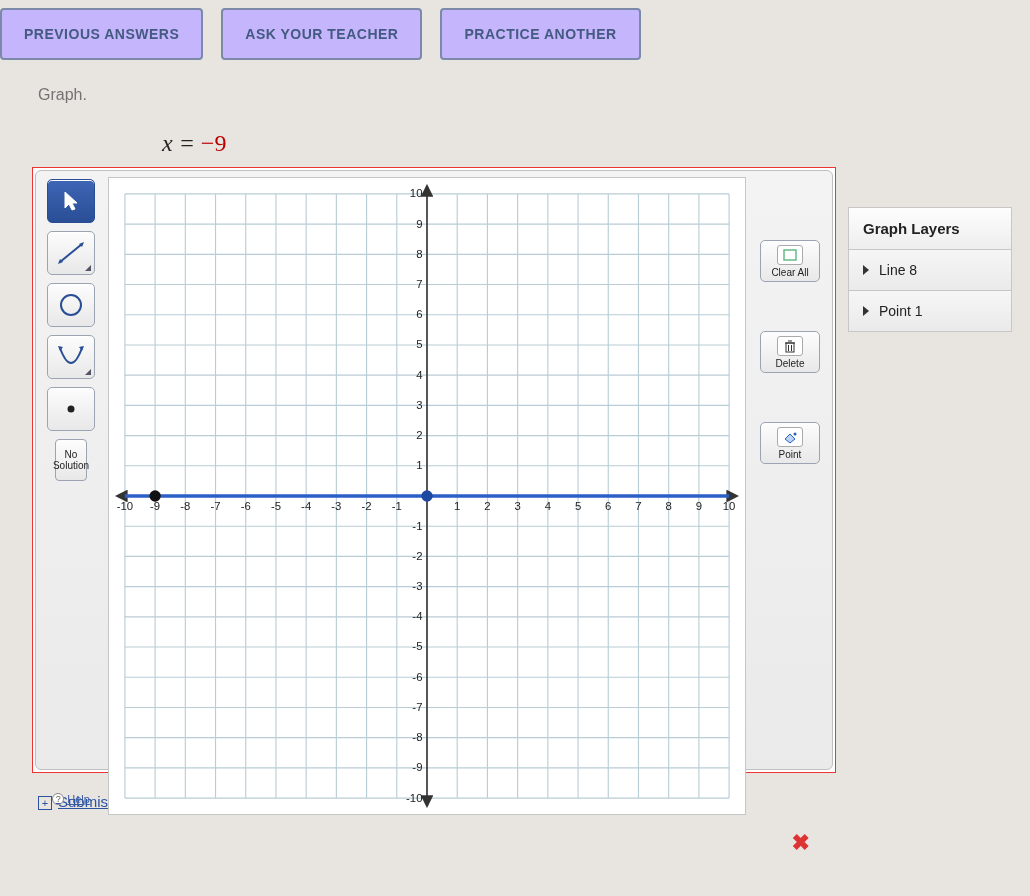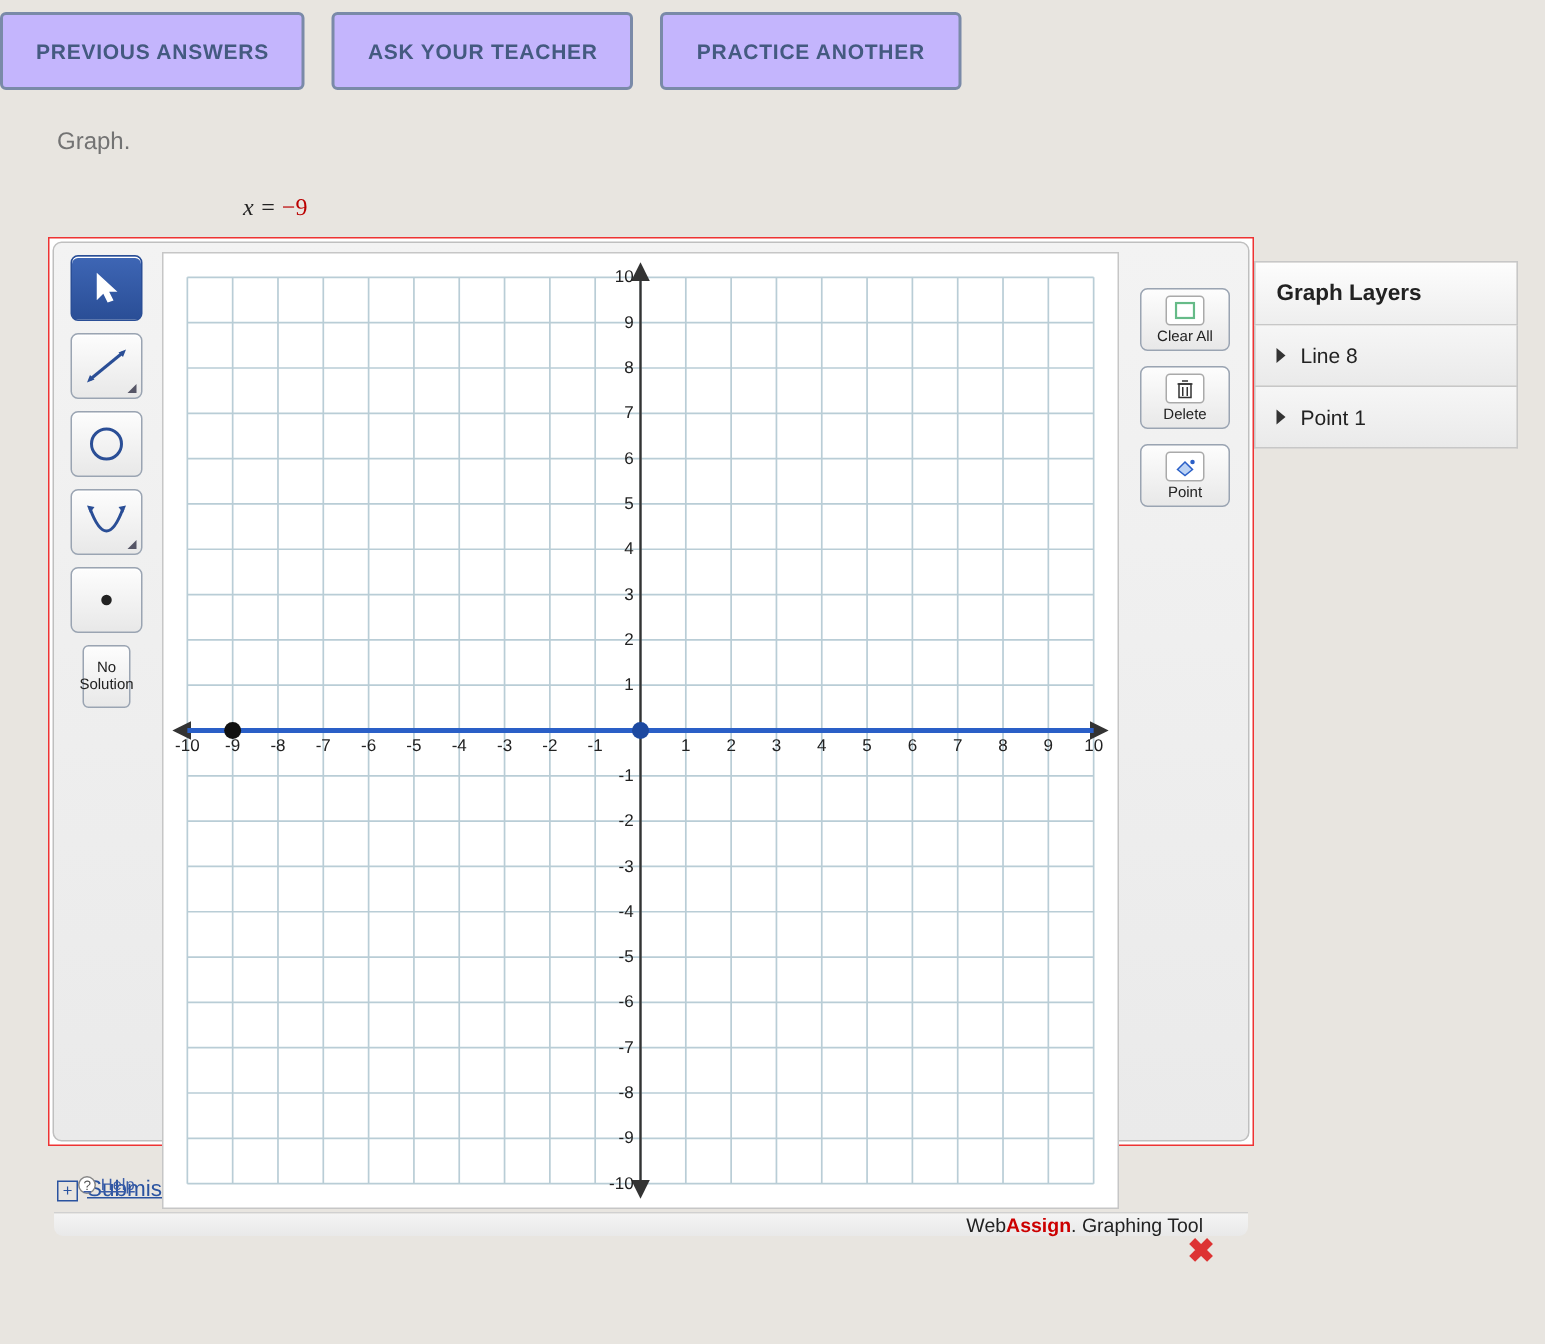--- a/index.html
+++ b/index.html
@@ -41,21 +41,21 @@
     padding: 6px 18px 14px 32px;
   }
   .prompt {
     font-size: 16px;
     color: #737373;
     margin: 10px 0 26px 6px;
   }
   .eqn {
     font-family: "Times New Roman", serif;
     font-style: italic;
-    font-size: 16px;
+    font-size: 24px;
     margin: 0 0 10px 130px;
   }
   .eqn .neg { color: #b00; font-style: normal; }
 
   .work-row {
     display: flex;
     align-items: flex-start;
   }
   .tool-outline {
     border: 1px solid #e33;
@@ -142,43 +142,44 @@
   }
   .act {
     width:60px;
     border:1px solid #9aa4b2;
     border-radius:5px;
     background:linear-gradient(#fdfdfd,#e8e8e8);
     padding:4px 0 3px 0;
     font-size:10px;
     text-align:center;
     cursor:pointer;
-    display:flex; flex-direction:column; align-items:center; gap:2px;
+    display:flex; flex-direction:column; align-items:center; gap:2px;margin-top:39px;
   }
   .act .ibox{
     width:26px;height:20px;border:1px solid #aaa;border-radius:3px;
     background:#fff;display:flex;align-items:center;justify-content:center;
   }
 
   .brand-row {
     height: 30px;
     border-top:1px solid #d0d0d0;
     font-size:13px;
     display:flex; align-items:center; justify-content:flex-end;
     padding: 0 30px 0 0;
     background: linear-gradient(#f4f4f4,#e9e9e9);
     color:#222;
     border-radius:0 0 6px 6px;
   }
   .brand-row b{ color:#c00; }
 
   
   .layers {
-    margin-top: 16px;
+    margin-top: 40px;
     width: 200px;
+    padding-left: 12px;
   }
   .layers-head {
     background: linear-gradient(#fdfdfd,#eeeeee);
     border:1px solid #c7c7c7;
     padding: 12px 14px;
     font-size: 15px;
     font-weight: 600;
     color:#222;
   }
   .layer {
@@ -409,25 +410,20 @@
               <span class="ibox">
                 <svg width="16" height="14">
                   <path d="M3 9 L8 4 L13 9 L8 13 Z" fill="#bcd3f5" stroke="#2a5fc7"></path>
                   <circle cx="13" cy="4" r="1.5" fill="#2a5fc7"></circle>
                 </svg>
               </span>
               <span>Point</span>
             </div>
           </div>
         </div>
-        <div class="brand-row">
-          <span>Web</span>
-            <b>Assign</b>
-            <span>. Graphing Tool</span>
-        </div>
       </div>
     </div>
 
     <div class="layers">
       <div class="layers-head">Graph Layers</div>
       <div class="layer">
         <span class="tri"></span>
         <span>Line 8</span>
       </div>
       <div class="layer">

